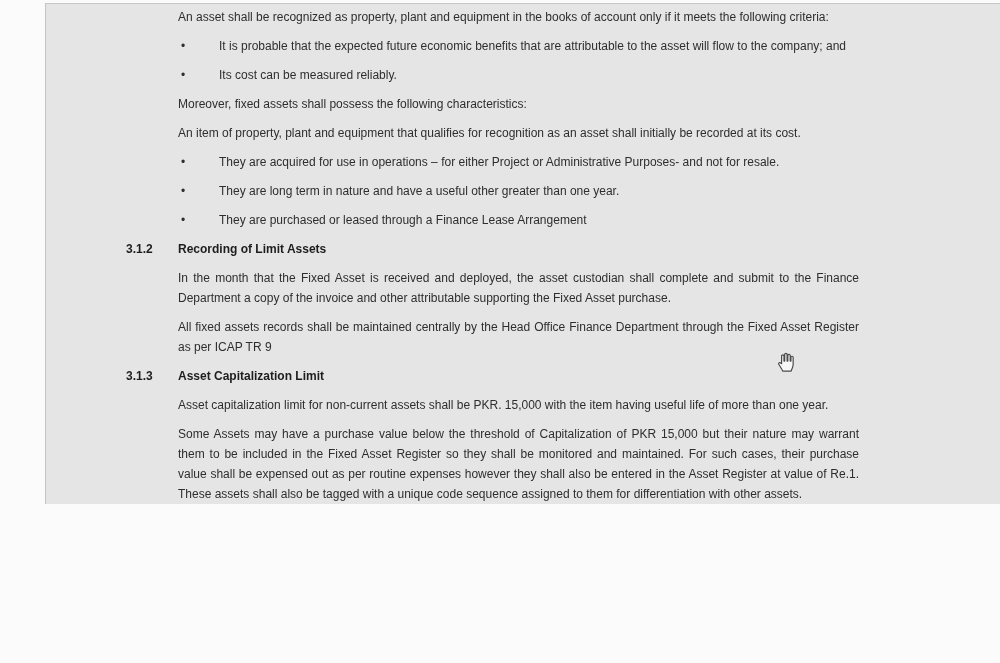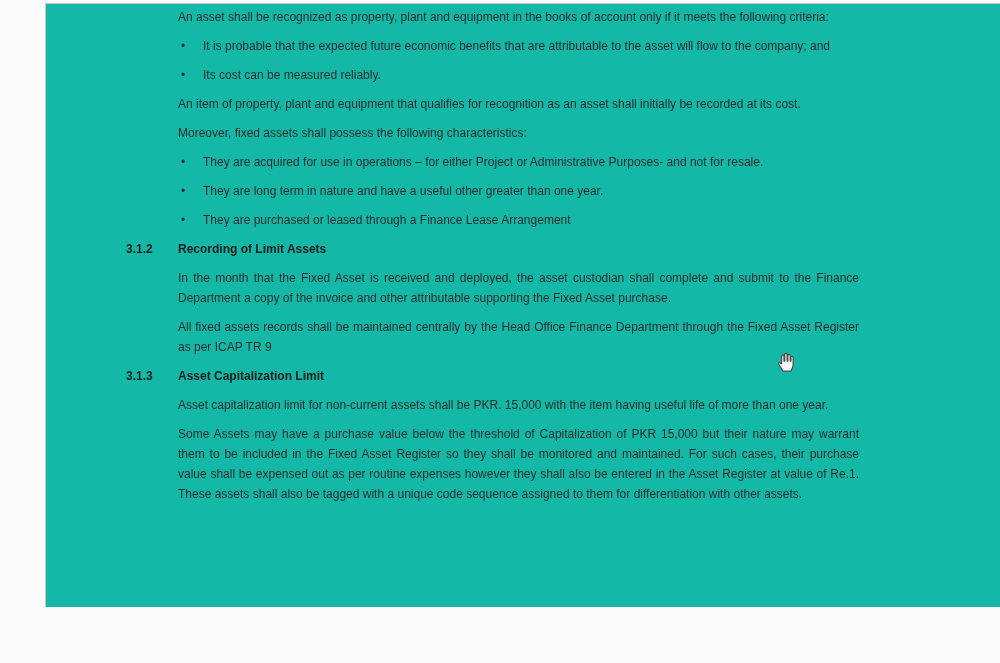--- a/index.html
+++ b/index.html
@@ -3,33 +3,33 @@
 <meta charset="utf-8">
 <style>
   * { margin:0; padding:0; box-sizing:border-box; }
   html, body {
     width:1000px; height:663px; overflow:hidden;
     background:#fbfbfb;
     font-family:"Liberation Sans", sans-serif;
   }
   .page {
     position:absolute; left:45px; top:3px;
-    width:955px; height:604px;
-    background:#14b8a6;
+    width:955px; height:501px;
+    background:#e5e5e5;
     border-left:1px solid #c6c6c6;
     border-top:1px solid #c6c6c6;
   }
   .content {
     margin-left:132px; width:681px; padding-top:3px;
     color:#2e2e2e; font-size:12px; line-height:20px;
   }
   .block { margin-bottom:9px; }
   .para { text-align:justify; }
   .bullet { position:relative; padding-left:25px; }
-  .btext { display:block; text-align:justify; }
+  .btext { display:block; text-align:justify;margin-left:16px; }
   .dot { position:absolute; left:3px; top:0; font-size:12px; color:#2e2e2e; }
   .heading {
     position:relative; font-weight:bold; color:#1d1d1d;
     margin-bottom:9px;
   }
   .hnum { position:absolute; left:-52px; }
   .cursor {
     position:absolute; left:775px; top:351px;
     width:22px; height:22px; pointer-events:none;
   }
@@ -41,22 +41,22 @@
   <div class="content">
       <div class="block para">An asset shall be recognized as property, plant and equipment in the books of account only if it meets the following criteria:</div>
       <div class="block bullet">
         <span class="dot">•</span>
         <span class="btext">It is probable that the expected future economic benefits that are attributable to the asset will flow to the company; and</span>
       </div>
       <div class="block bullet">
         <span class="dot">•</span>
         <span class="btext">Its cost can be measured reliably.</span>
       </div>
+      <div class="block para">Moreover, fixed assets shall possess the following characteristics:</div>
       <div class="block para">An item of property, plant and equipment that qualifies for recognition as an asset shall initially be recorded at its cost.</div>
-      <div class="block para">Moreover, fixed assets shall possess the following characteristics:</div>
       <div class="block bullet">
         <span class="dot">•</span>
         <span class="btext">They are acquired for use in operations – for either Project or Administrative Purposes- and not for resale.</span>
       </div>
       <div class="block bullet">
         <span class="dot">•</span>
         <span class="btext">They are long term in nature and have a useful other greater than one year.</span>
       </div>
       <div class="block bullet">
         <span class="dot">•</span>

